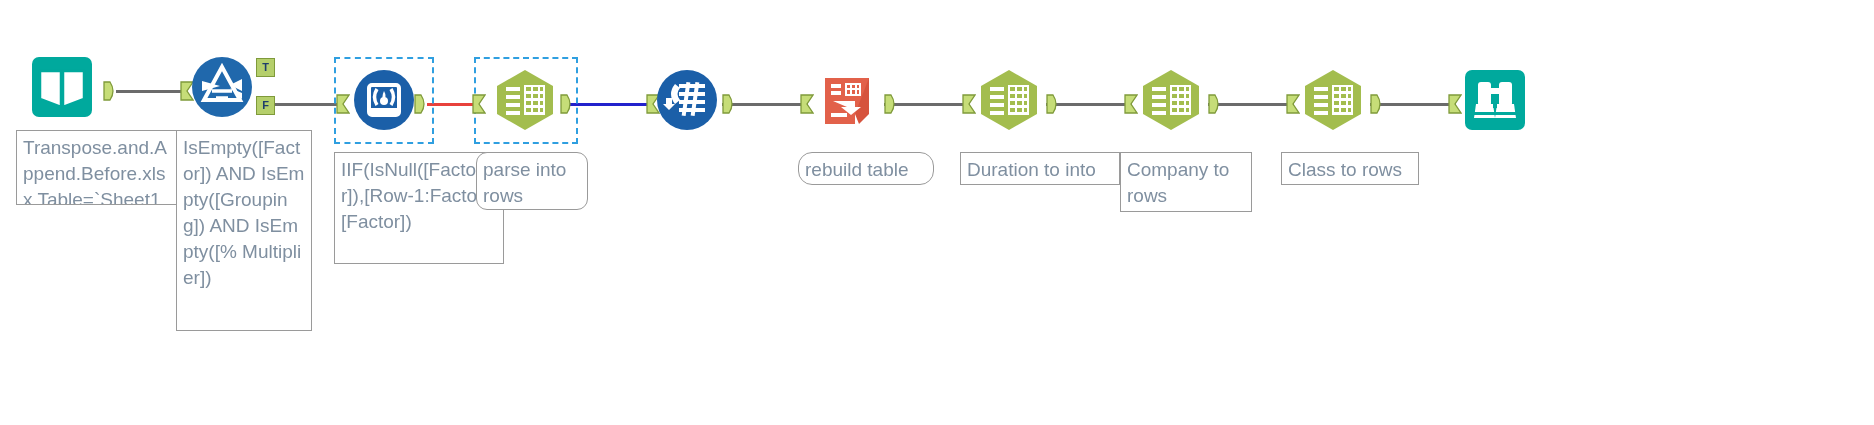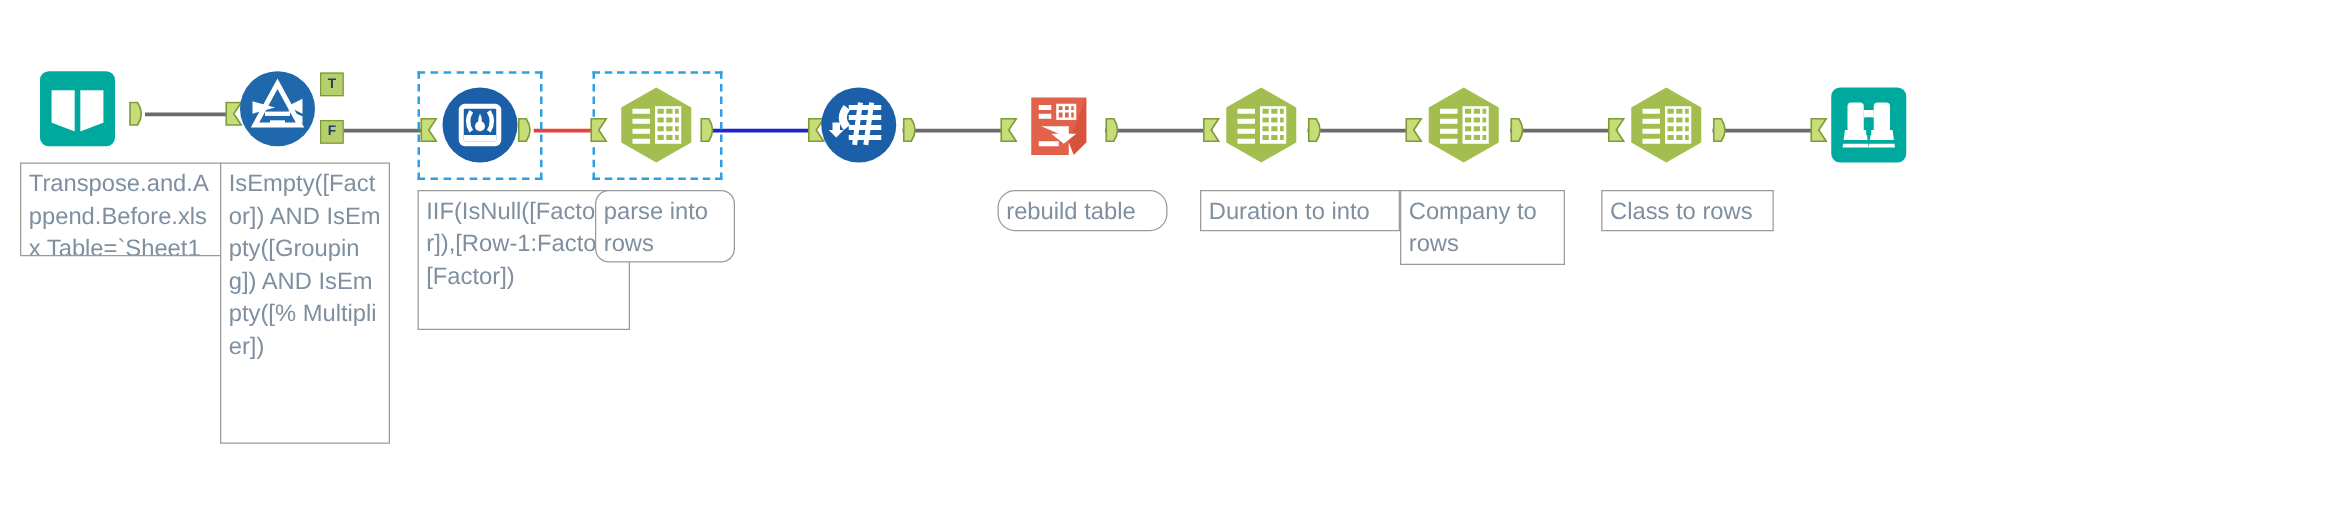--- a/index.html
+++ b/index.html
@@ -334,21 +334,21 @@
         <path d="M34 36 L51 36 L53 50 L32 50 Z"></path>
       </g>
       <rect x="11" y="44" width="21" height="3" fill="#00a99d"></rect>
       <rect x="32" y="44" width="21" height="3" fill="#00a99d"></rect>
       <rect x="30" y="26" width="4" height="14" fill="#00a99d"></rect>
     </svg>
   </div>
 
   <div class="cap" style="left:16px;top:130px;width:162px;height:75px;">Transpose.and.Append.Before.xlsx Table=`Sheet1$`</div>
 
-  <div class="cap" style="left:176px;top:130px;width:136px;height:225px;">IsEmpty([Factor]) AND IsEmpty([Grouping]) AND IsEmpty([% Multiplier])</div>
+  <div class="cap" style="left:176px;top:130px;width:136px;height:201px;">IsEmpty([Factor]) AND IsEmpty([Grouping]) AND IsEmpty([% Multiplier])</div>
 
   <div class="cap" style="left:334px;top:152px;width:170px;height:112px;">IIF(IsNull([Factor]),[Row-1:Factor],[Factor])</div>
 
   <div class="cap nowrap" style="left:476px;top:152px;width:112px;height:58px;border-radius:11px;">parse into rows</div>
 
   <div class="cap nowrap" style="left:798px;top:152px;width:136px;height:33px;border-radius:14px;">rebuild table</div>
 
   <div class="cap nowrap" style="left:960px;top:152px;width:160px;height:33px;">Duration to into</div>
 
   <div class="cap nowrap" style="left:1281px;top:152px;width:138px;height:33px;">Class to rows</div>

